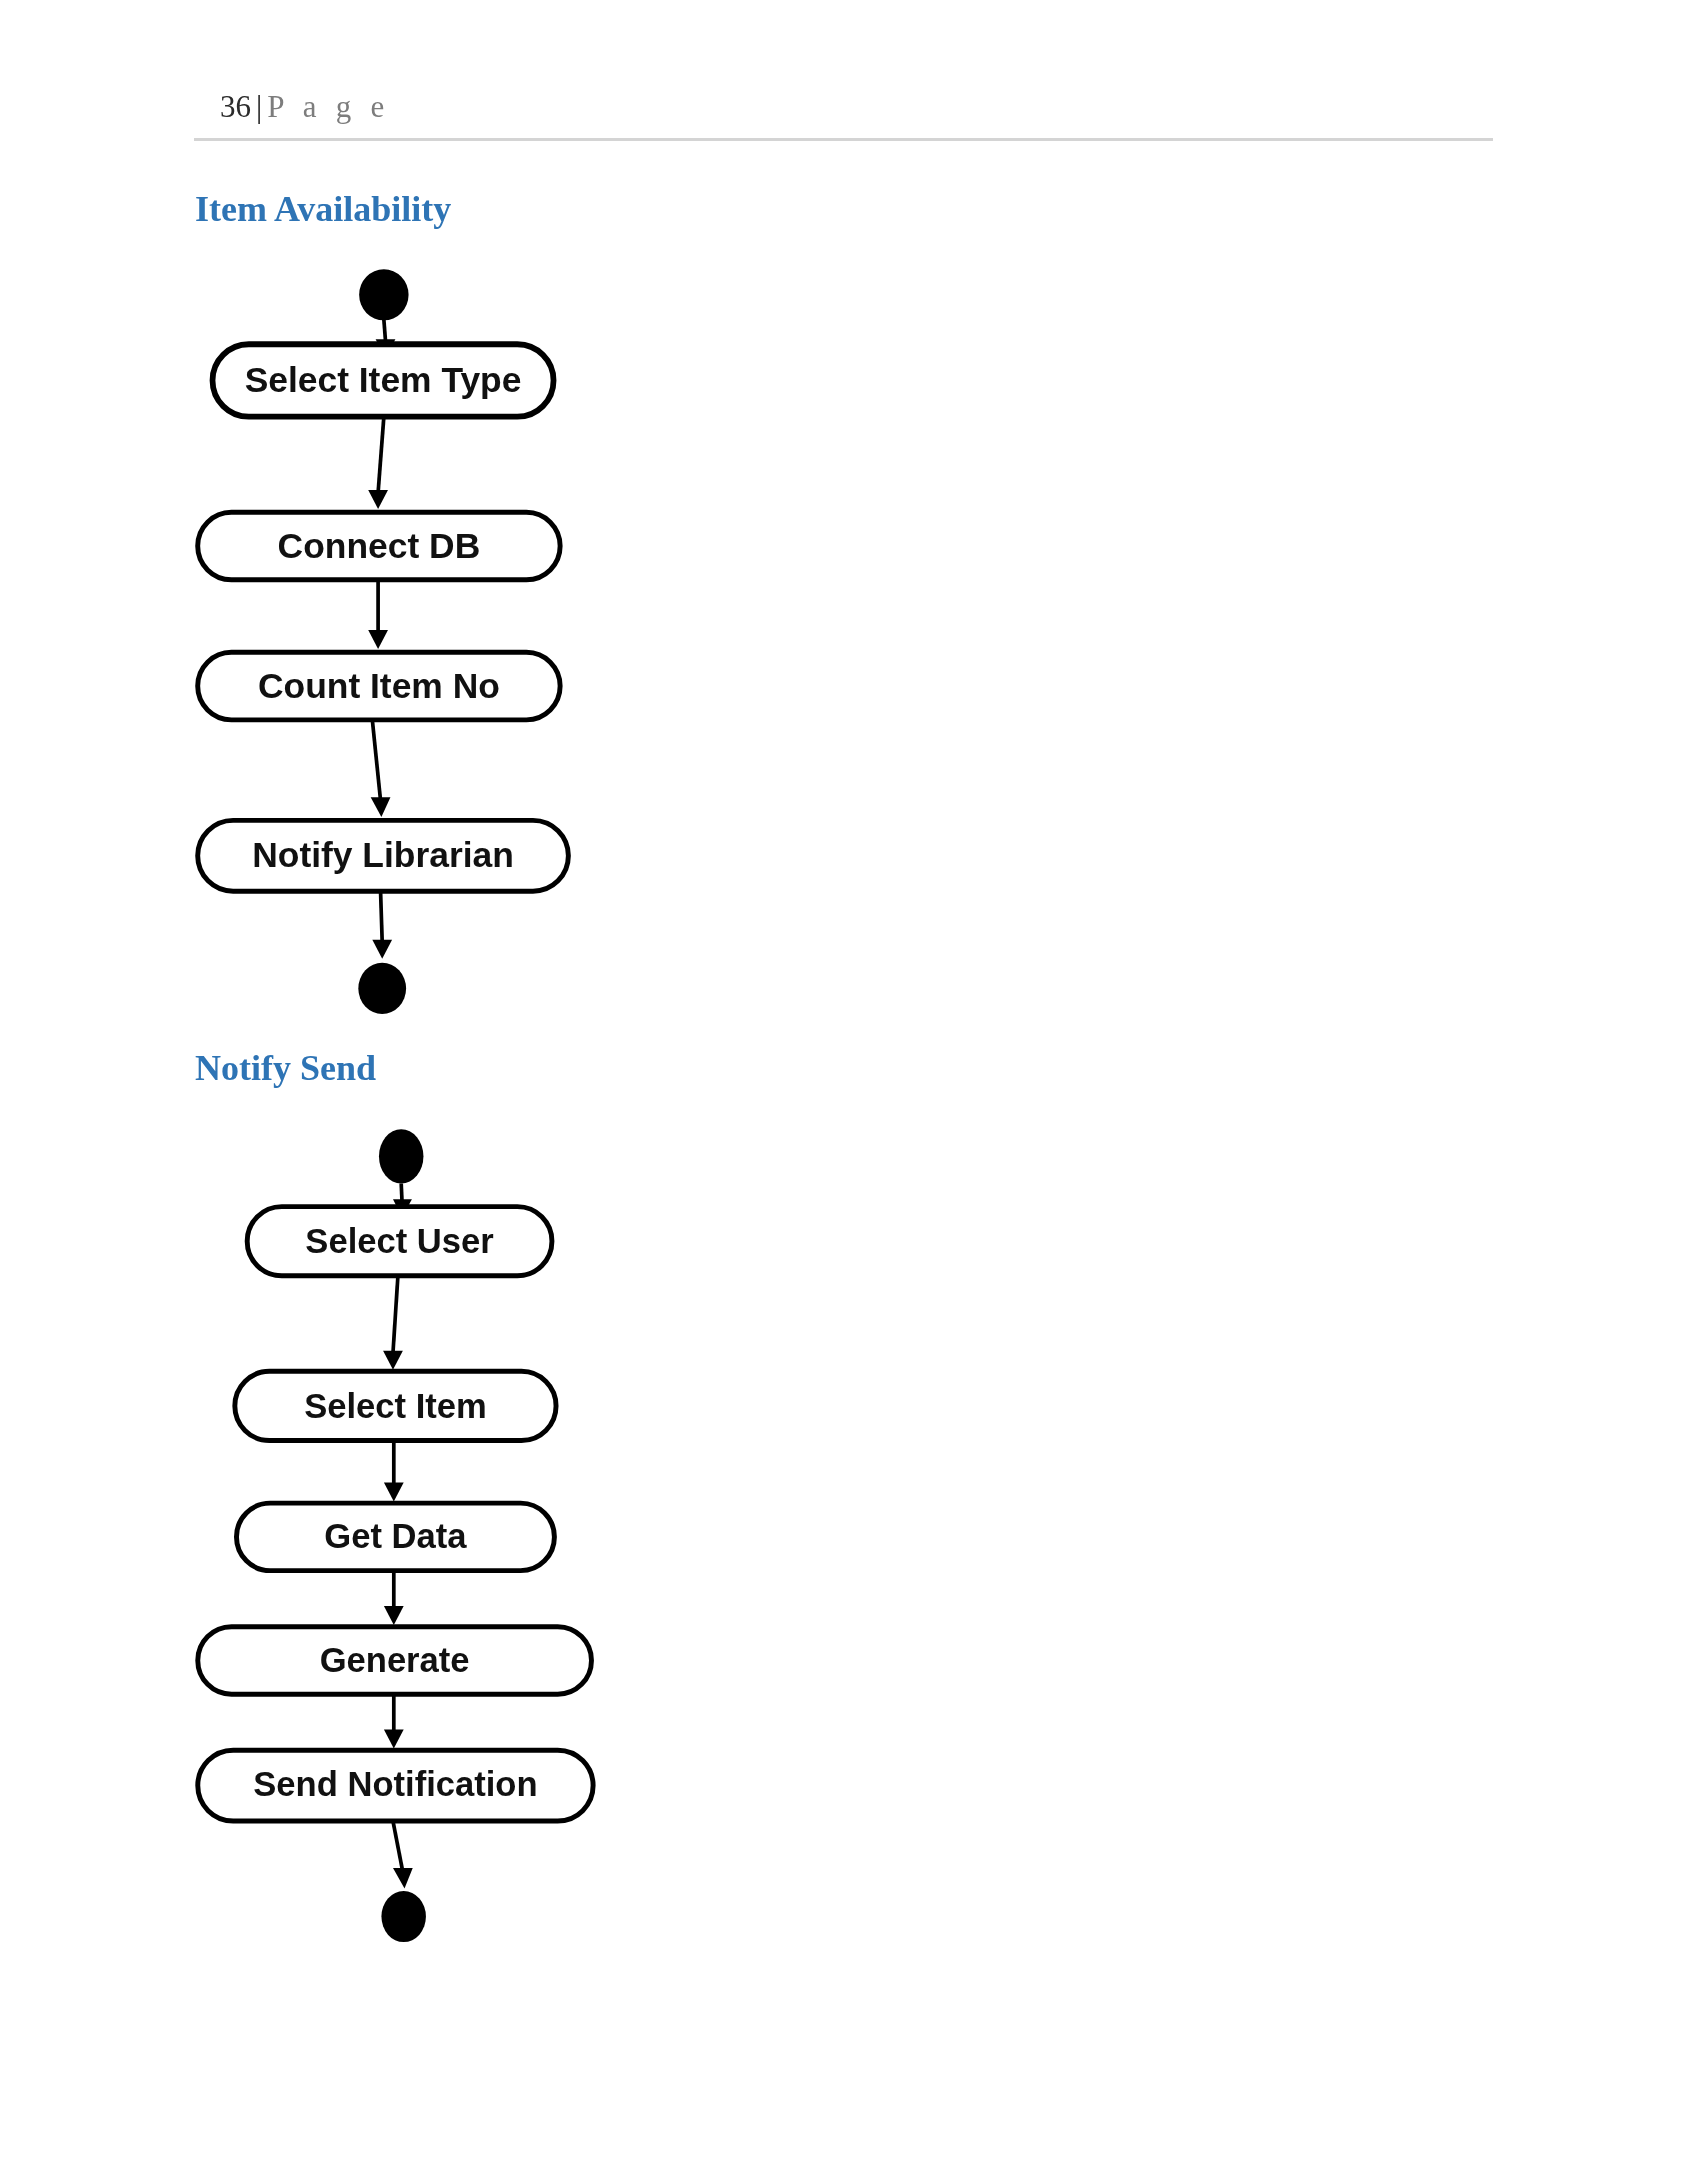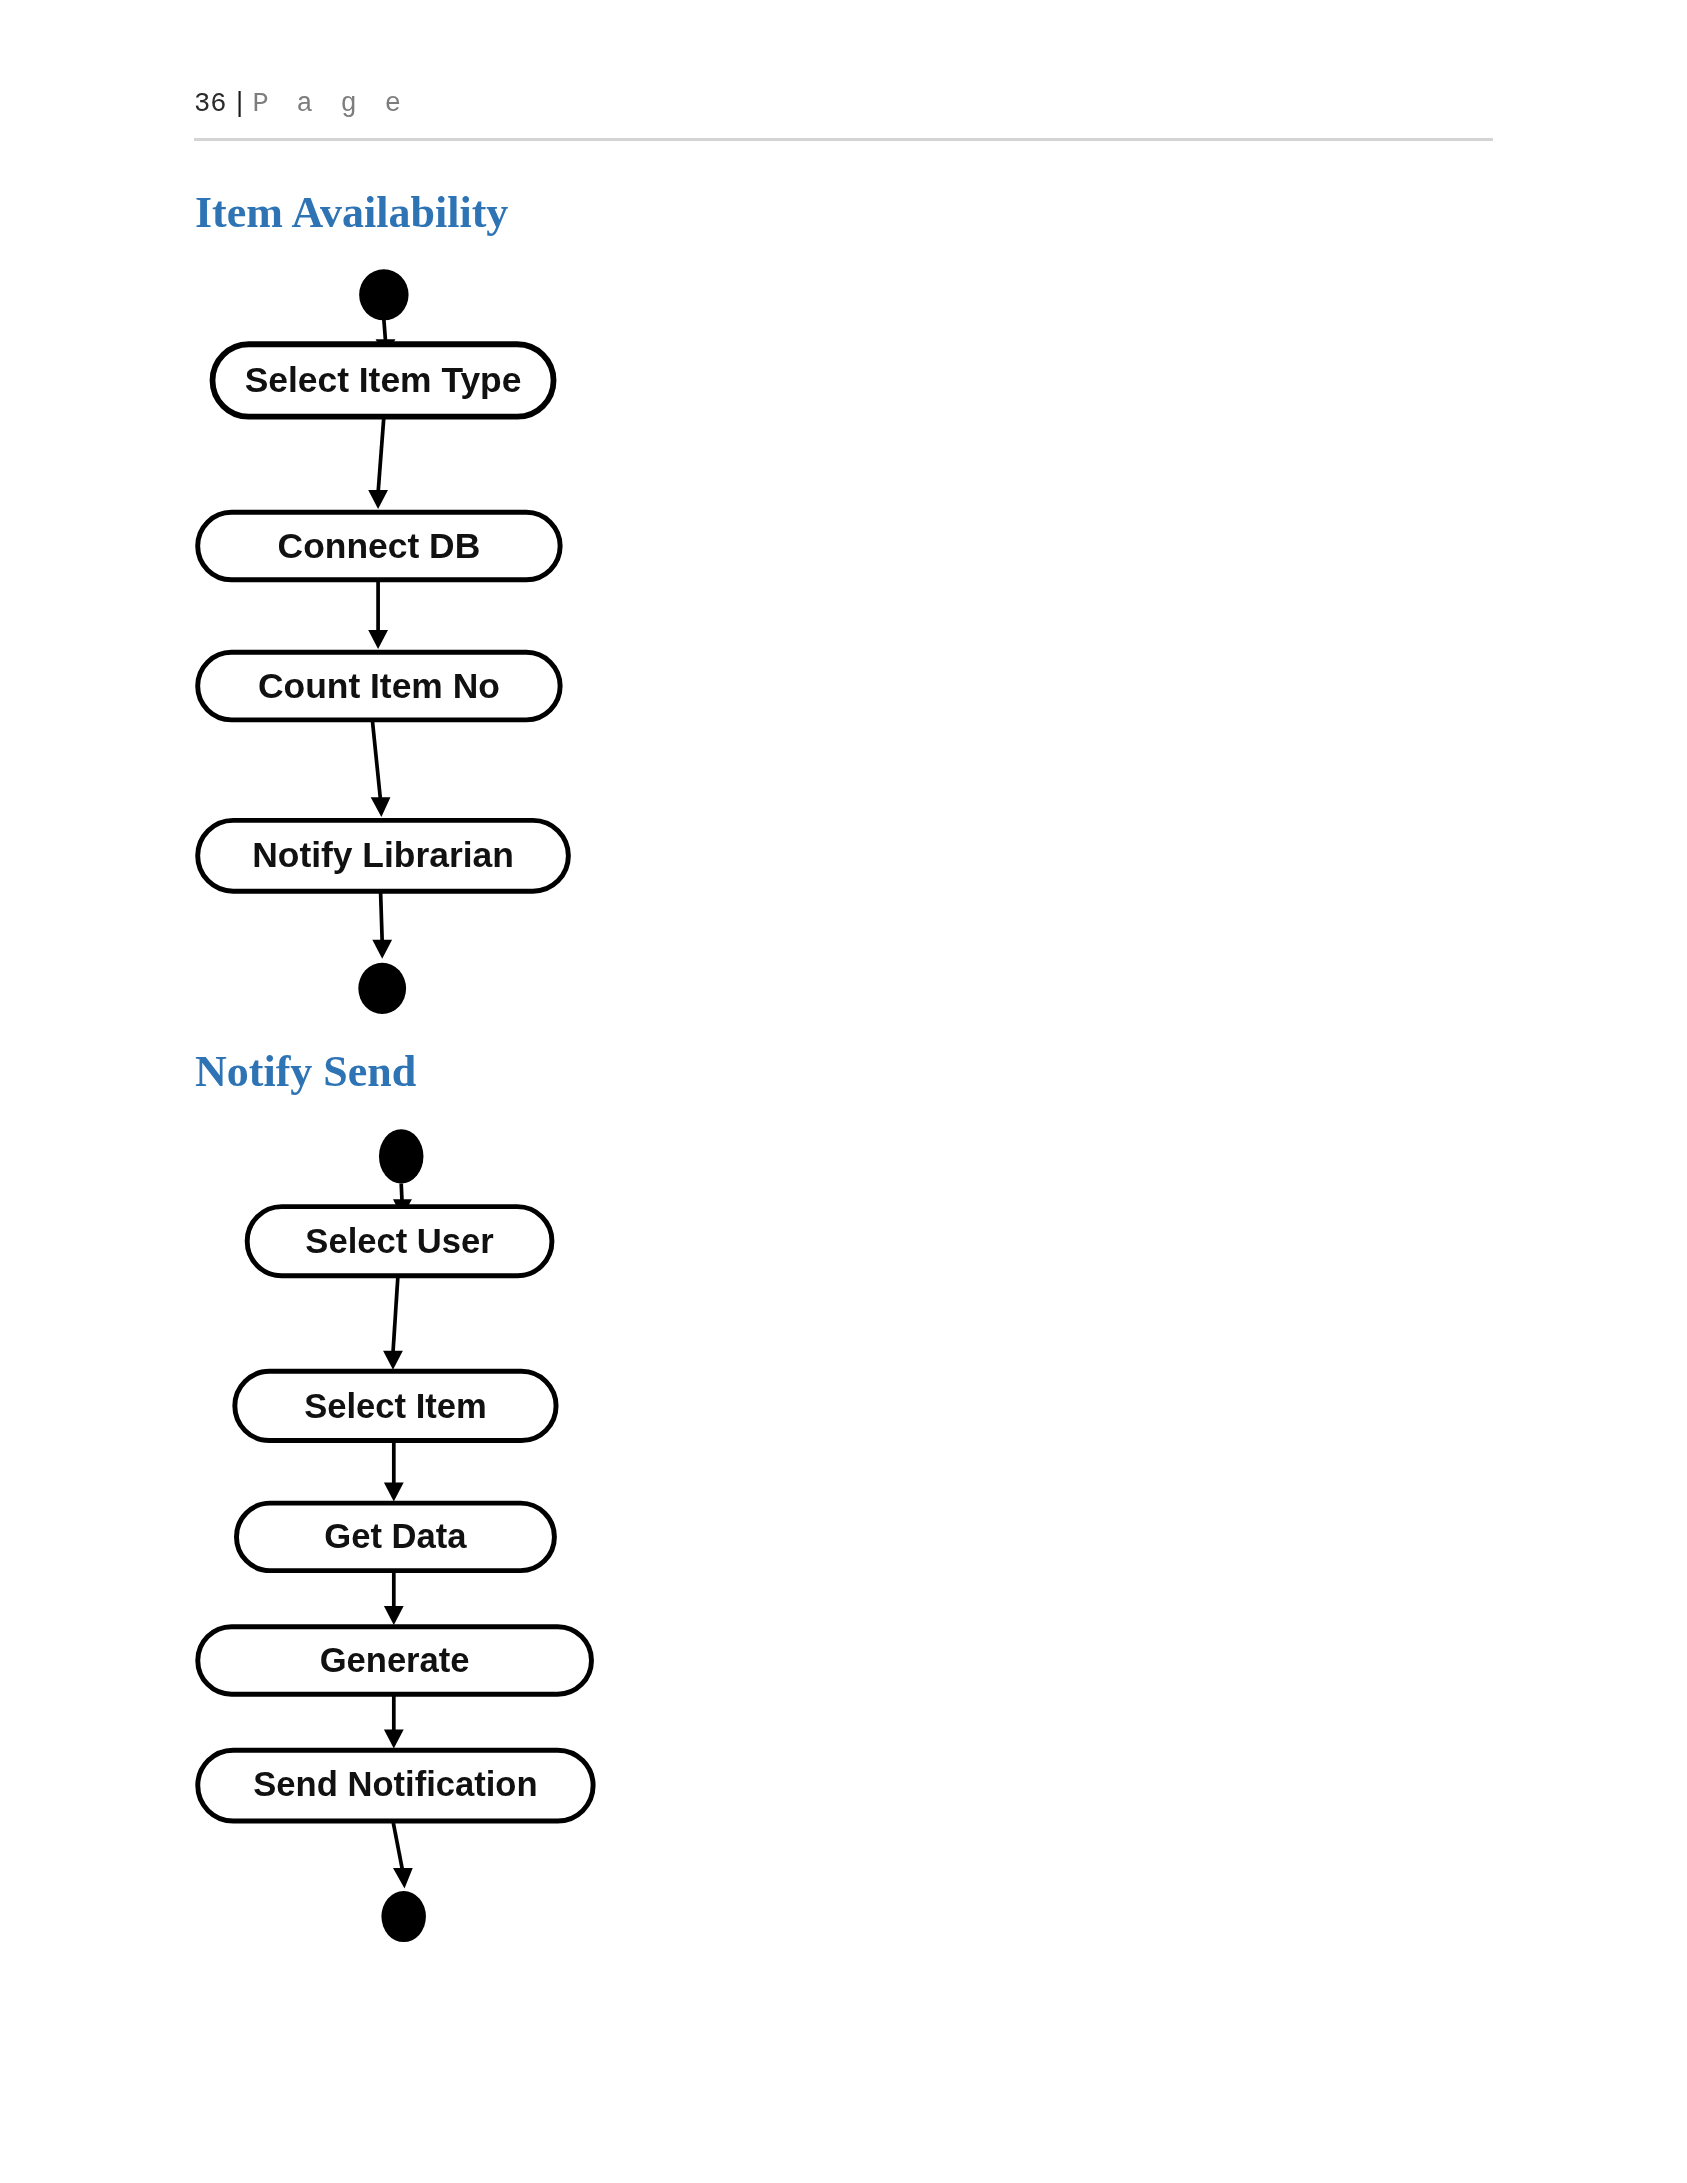--- a/index.html
+++ b/index.html
@@ -17,25 +17,26 @@
 
   
   #page-header {
     position: absolute;
     left: 194px;
     top: 91px;
     width: 1299px;
     height: 58px;
   }
   #page-header .hdr-text {
-    font-family: Liberation Mono, monospace;
-    font-size: 27px;
+    font-family: Liberation Serif, serif;
+    font-size: 31px;
     color: #3b3b3b;
     white-space: nowrap;
     line-height: 1;
+    margin-left: 26px;
   }
   #page-header .pg-num {
     color: #2b2b2b;
   }
   #page-header .pg-bar {
     color: #1a1a1a;
     padding: 0 5px;
   }
   #page-header .pg-word {
     color: #7d7d7d;
@@ -48,21 +49,21 @@
     width: 1299px;
     height: 2.5px;
     background: #d4d4d4;
   }
 
   
   .section-heading {
     position: absolute;
     font-family: "Liberation Serif", serif;
     font-weight: bold;
-    font-size: 44px;
+    font-size: 36px;
     color: #2e74b5;
     white-space: nowrap;
     line-height: 1;
   }
   #heading-item-availability { left: 195px; top: 191px; }
   #heading-notify-user       { left: 195px; top: 1050px; }
 
   
   .diagram {
     position: absolute;

